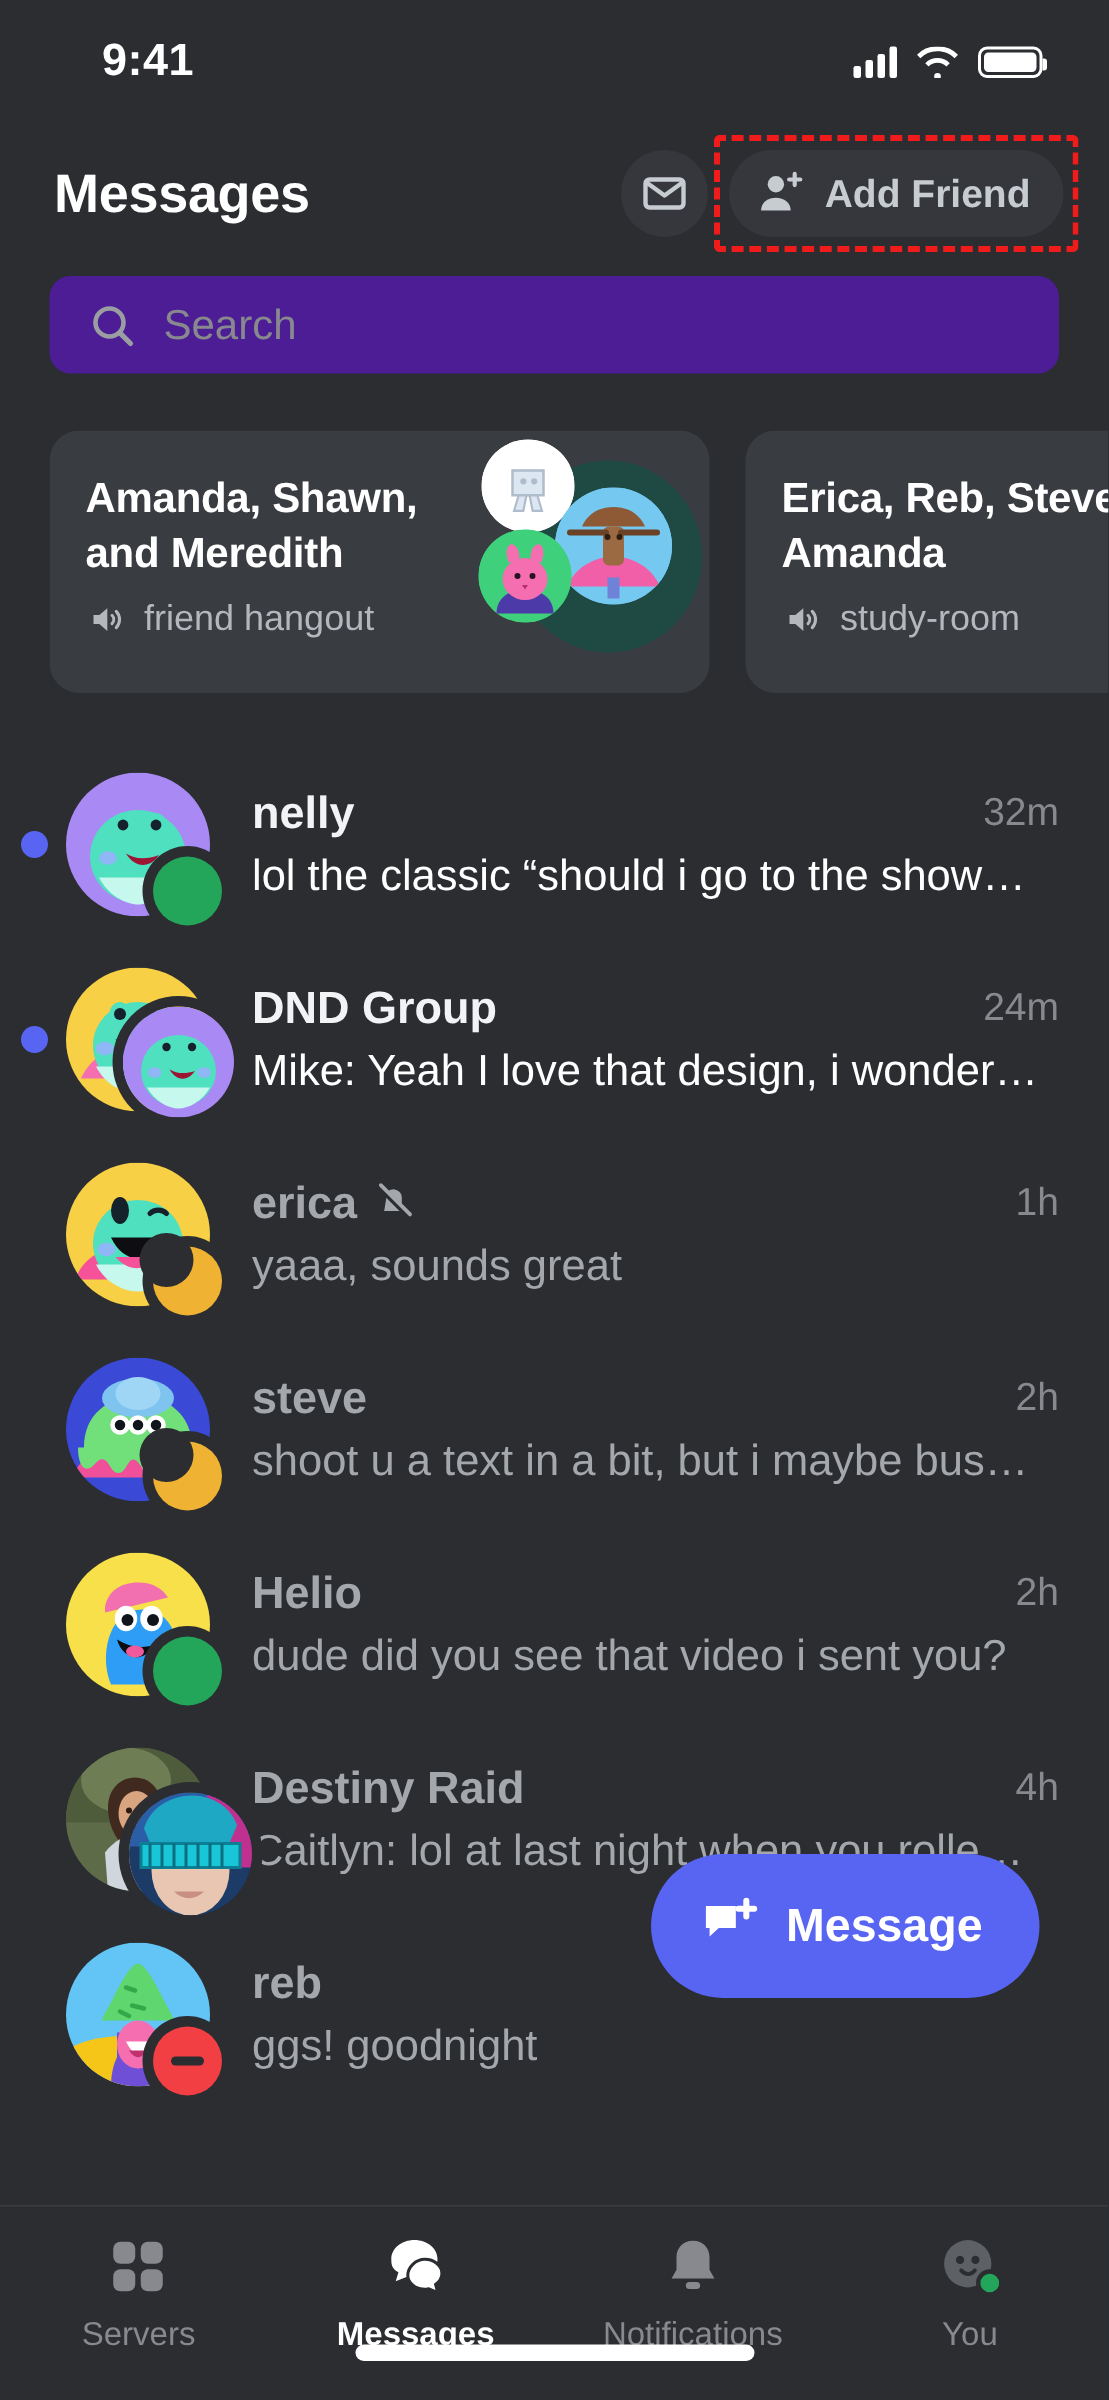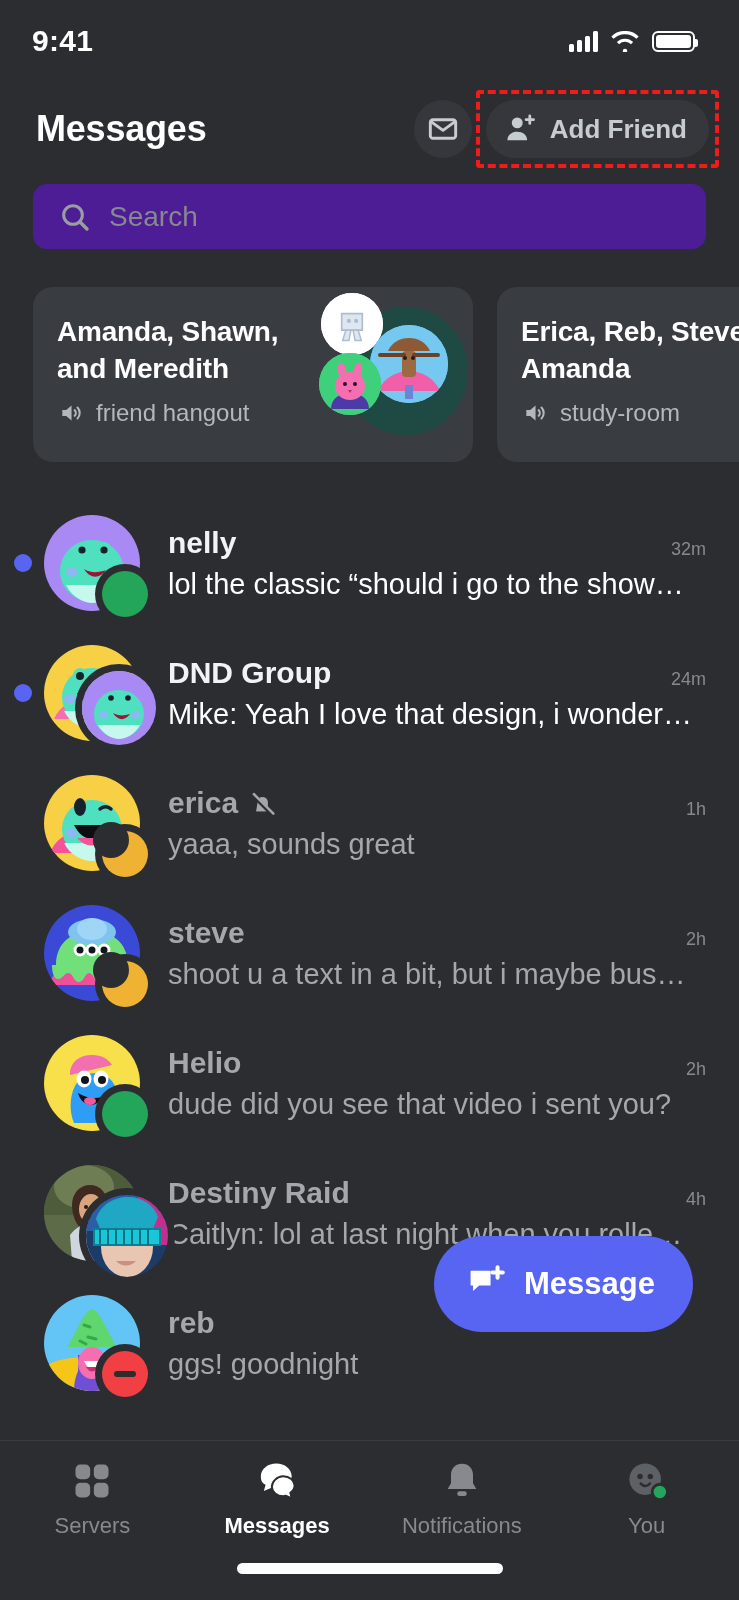--- a/index.html
+++ b/index.html
@@ -8,21 +8,21 @@
     background:#2b2d31;
     font-family:"Liberation Sans", sans-serif;
     color:#f2f3f5;
     overflow:hidden;
     position:relative;
   }
 
   
   .statusbar{
     height:82px; display:flex; align-items:center;
-    justify-content:space-between; padding:0 44px 0 32px;
+    justify-content:space-between; padding:0 44px 0 68px;
   }
   .sb-time{ font-size:30px; font-weight:700; color:#ffffff; letter-spacing:.3px; }
   .sb-right{ display:flex; align-items:center; gap:13px; }
   .bars{ display:flex; align-items:flex-end; gap:3px; height:22px; }
   .bars i{ display:block; width:5px; background:#fff; border-radius:1.5px; }
   .bars i:nth-child(1){ height:8px; }
   .bars i:nth-child(2){ height:12px; }
   .bars i:nth-child(3){ height:16px; }
   .bars i:nth-child(4){ height:21px; }
   .battery{
@@ -117,42 +117,42 @@
   .status.idle{ background:#f0b232; }
   .status.idle::after{
     content:""; position:absolute; left:-9px; top:-9px; width:36px; height:36px;
     border-radius:50%; background:#2b2d31;
   }
   .status.dnd{ background:#f23f43; display:flex; align-items:center; justify-content:center; }
   .status.dnd::after{
     content:""; width:22px; height:6px; background:#2b2d31; border-radius:3px;
   }
   .dm-body{ flex:1; min-width:0; margin-left:16px; }
-  .dm-top{ display:flex; align-items:flex-end; gap:10px; }
+  .dm-top{ display:flex; align-items:flex-start; gap:10px; }
   .dm-name{ font-size:30px; font-weight:700; color:#f2f3f5; white-space:nowrap; }
   .dm-name.read{ color:#a4a7ab; font-weight:700; }
   .dm-flex{ flex:1; }
-  .dm-time{ font-size:18px; color:#87898e; flex:none; }
+  .dm-time{ font-size:26px; color:#87898e; flex:none; }
   .dm-preview{
     font-size:29px; color:#ffffff; margin-top:8px;
     white-space:nowrap; overflow:hidden; text-overflow:clip;
   }
   .dm-preview.read{ color:#a4a7ab; }
 
   
   .fab{
     position:absolute; right:46px; bottom:268px; height:96px; border-radius:48px;
     background:#5865f2; display:flex; align-items:center; gap:16px;
     padding:0 38px 0 30px;
   }
   .fab-label{ font-size:31px; font-weight:700; color:#ffffff; }
 
   
   .bottom{
-    position:absolute; left:0; right:0; bottom:0; height:160px;
+    position:absolute; left:0; right:0; bottom:0; height:130px;
     background:#2b2d31; border-top:1px solid #3a3c41;
   }
   .tabs{ display:flex; height:126px; padding-top:14px; }
   .tab{
     flex:1; display:flex; flex-direction:column; align-items:center; gap:10px;
   }
   .tab-icon{ height:48px; display:flex; align-items:flex-end; }
   .tab-label{ font-size:22px; color:#87898e; font-weight:400; }
   .tab.active .tab-label{ color:#ffffff; font-weight:700; }
   .home-indicator{

